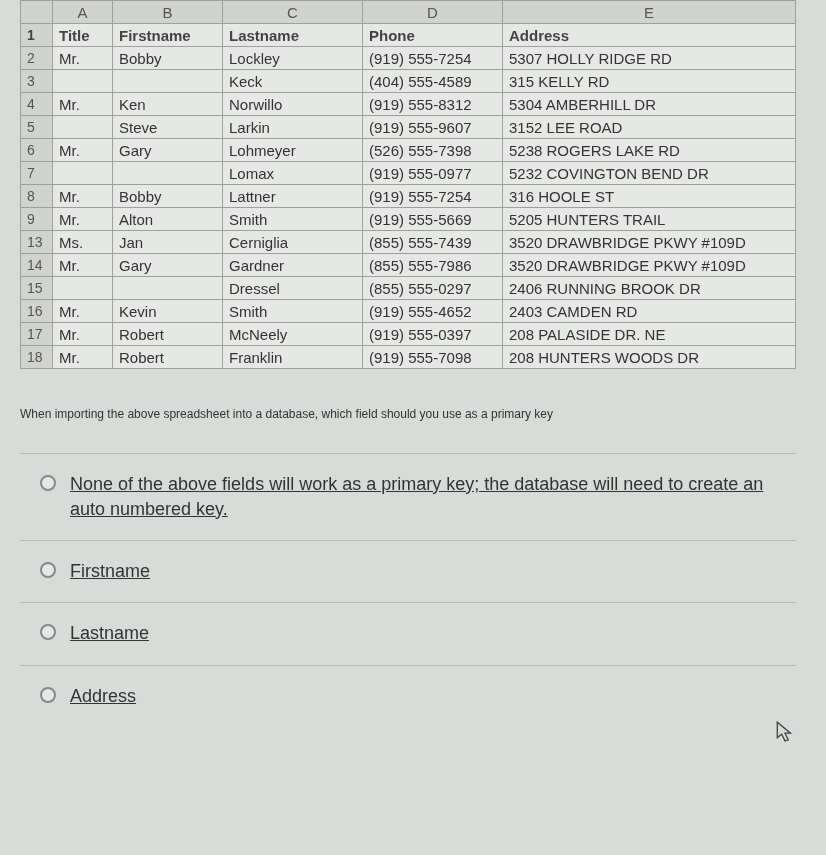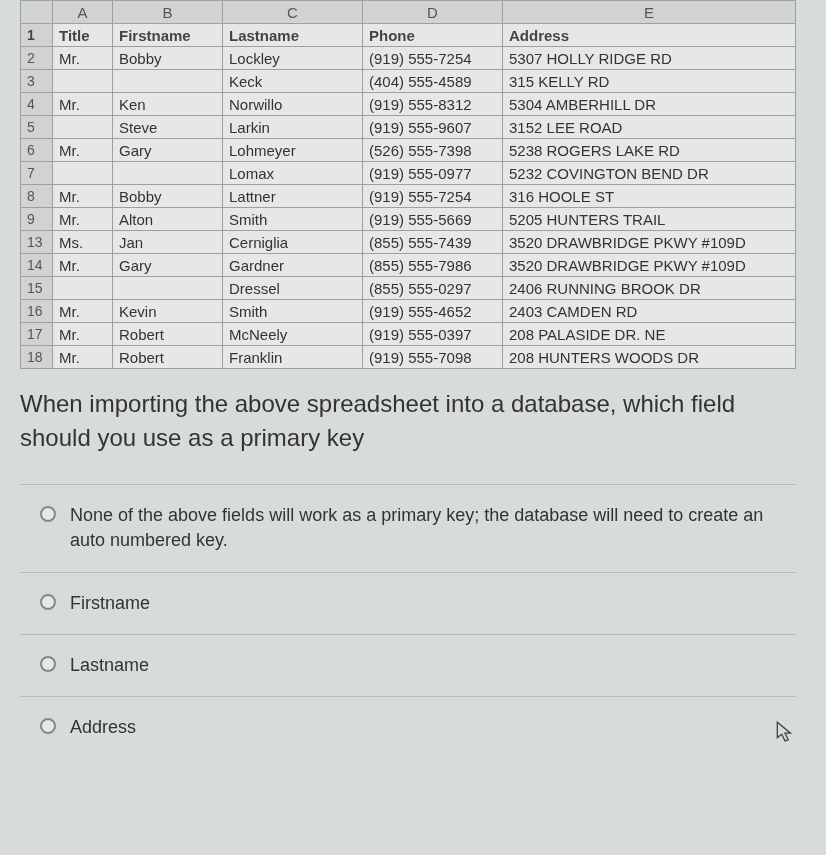--- a/index.html
+++ b/index.html
@@ -46,23 +46,23 @@
       background: #d0d3cf;
       width: 32px;
     }
     .row1 td { font-weight: 600; color: #444; }
     .col-a { width: 60px; }
     .col-b { width: 110px; }
     .col-c { width: 140px; }
     .col-d { width: 140px; }
     .col-e { width: auto; }
     .question {
-      font-size: 24px;
-      color: #333;
-      margin: 18px 0 30px 0;
+      font-size: 12px;
+      color: #333;
+      margin: 37px 0 30px 0;
       line-height: 1.4;
     }
     .options {
       margin: 0 0 0 0;
     }
     .option {
       border-top: 1px solid #b8bbb7;
       padding: 18px 10px 18px 20px;
       display: flex;
       align-items: flex-start;
@@ -73,21 +73,21 @@
     .option:last-child { border-bottom: none; }
     .radio {
       width: 16px;
       height: 16px;
       border: 2px solid #888;
       border-radius: 50%;
       flex-shrink: 0;
       margin-top: 3px;
       background: #e6e8e6;
     }
-    .opt-text { line-height: 1.4; }
+    .opt-text { line-height: 1.4; text-decoration: underline; }
     .cursor {
       position: absolute;
       right: 30px;
       top: 720px;
       font-size: 22px;
       color: #333;
     }
     .cursor svg { width: 22px; height: 22px; }
   </style>
 </head>

